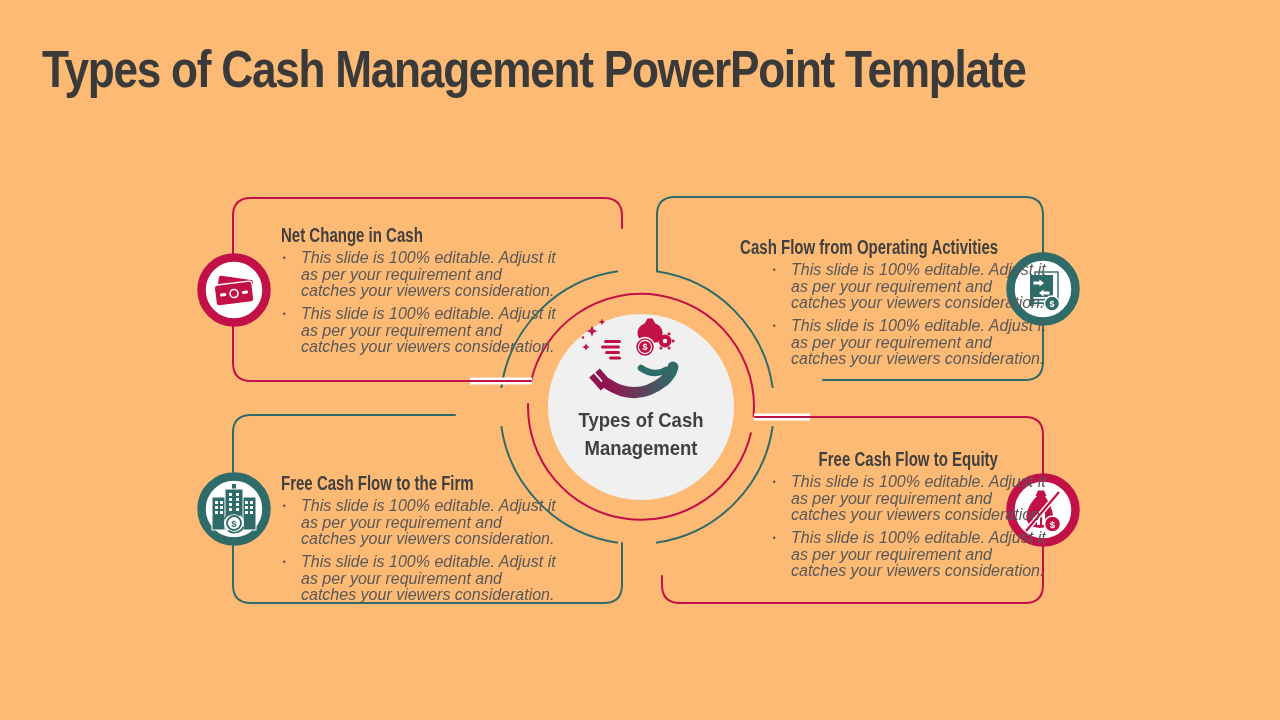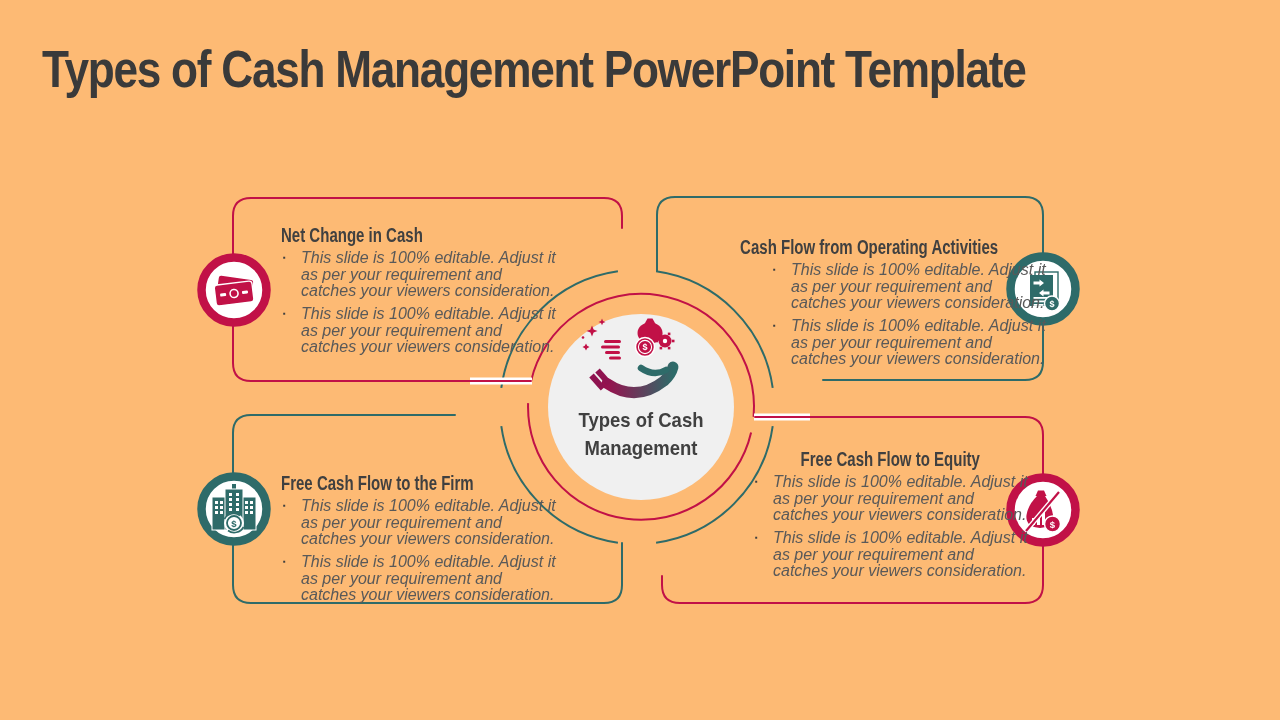--- a/index.html
+++ b/index.html
@@ -45,21 +45,21 @@
   .bullet + .bullet{margin-top:6.5px;}
   .marker{flex:0 0 10px;font-size:8px;line-height:16.5px;color:#3F3F3F;text-align:left;}
   .lines{margin-left:8px;}
   .lines div{
     font-size:16px;line-height:16.5px;font-style:italic;color:var(--body-text);
     white-space:nowrap;text-align:left;
   }
   .tl{left:281px;top:224px;}
   .tr{right:282px;top:236px;}
   .bl{left:281px;top:472px;}
-  .br{right:300px;top:448px;}
+  .br{right:282px;top:448px;}
   .center-title{
     position:absolute;left:511px;top:406px;width:260px;text-align:center;
     font-size:21px;line-height:28px;font-weight:bold;color:var(--heading-text);
     transform:scaleX(.88);transform-origin:center top;
   }
   .coin-text{font-family:"Liberation Sans","DejaVu Sans",sans-serif;font-weight:bold;fill:#fff;}
 </style>
 </head>
 <body>
 

